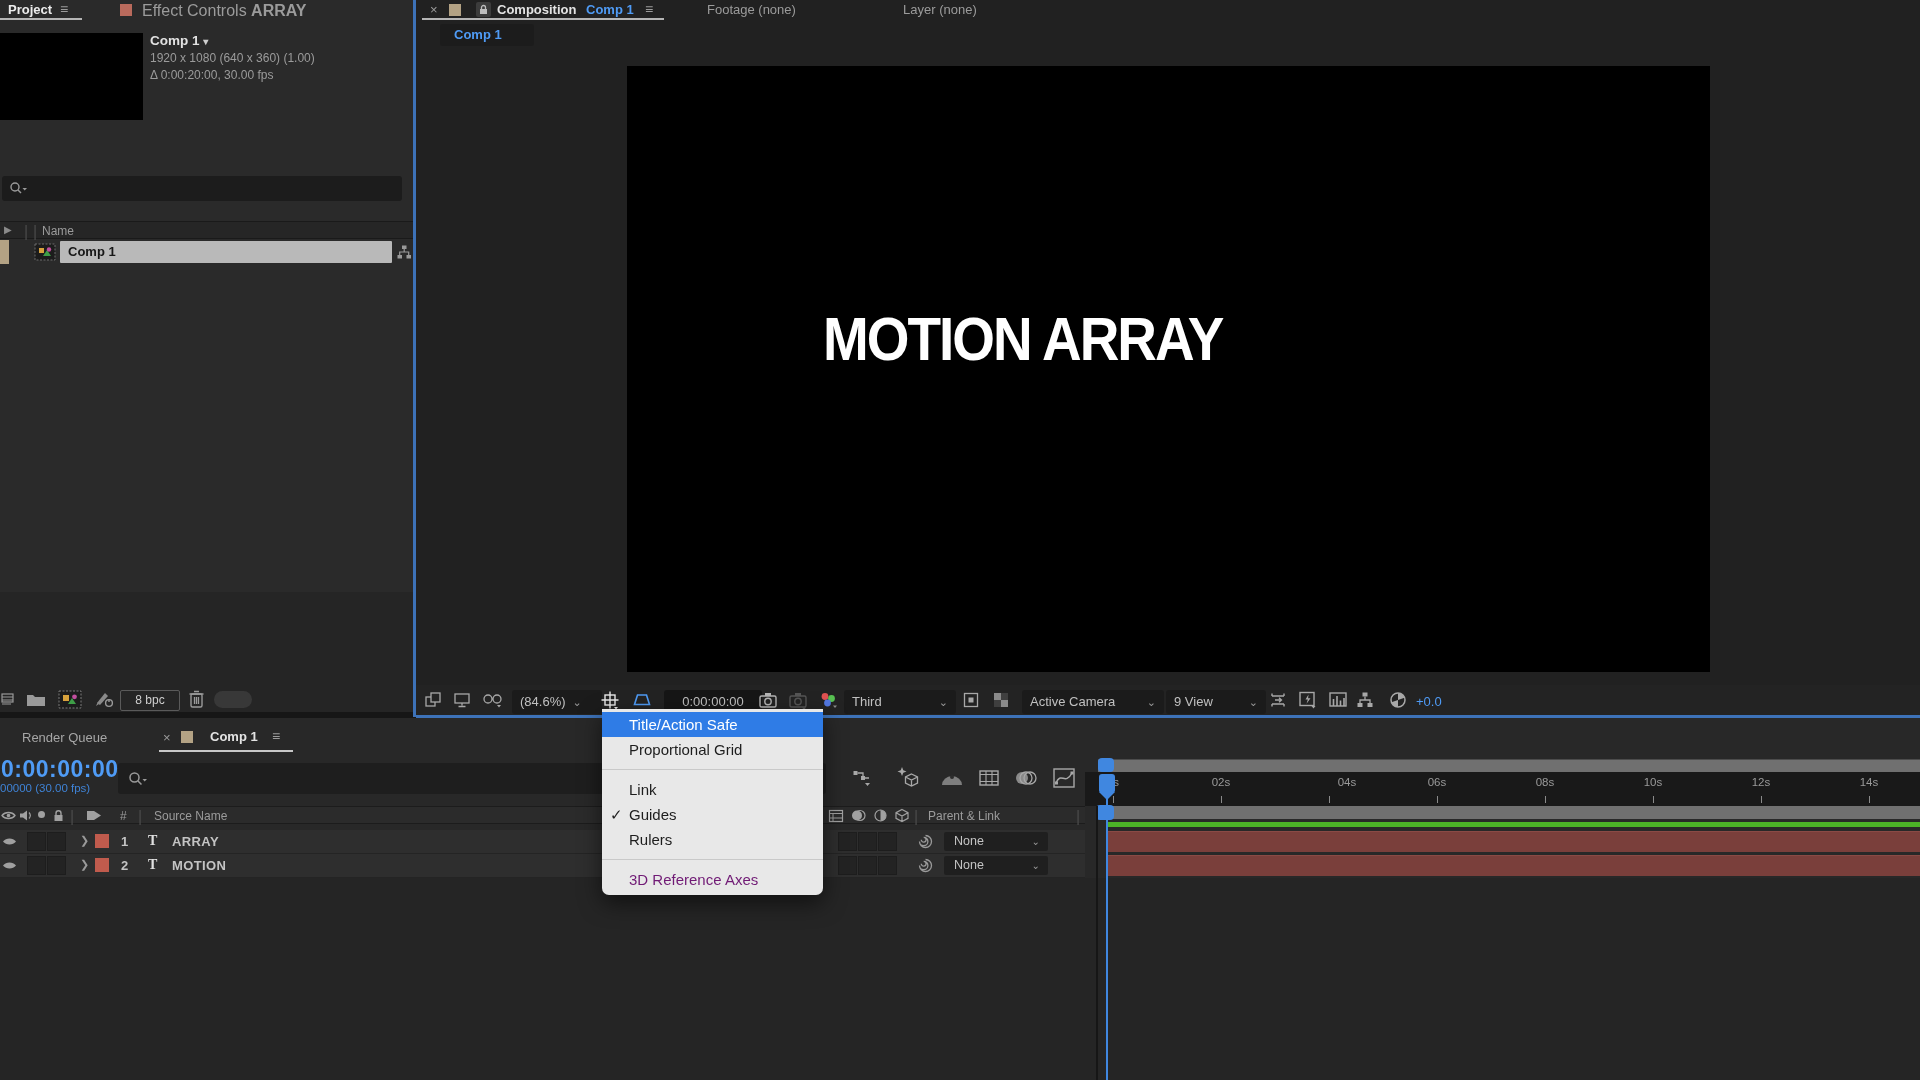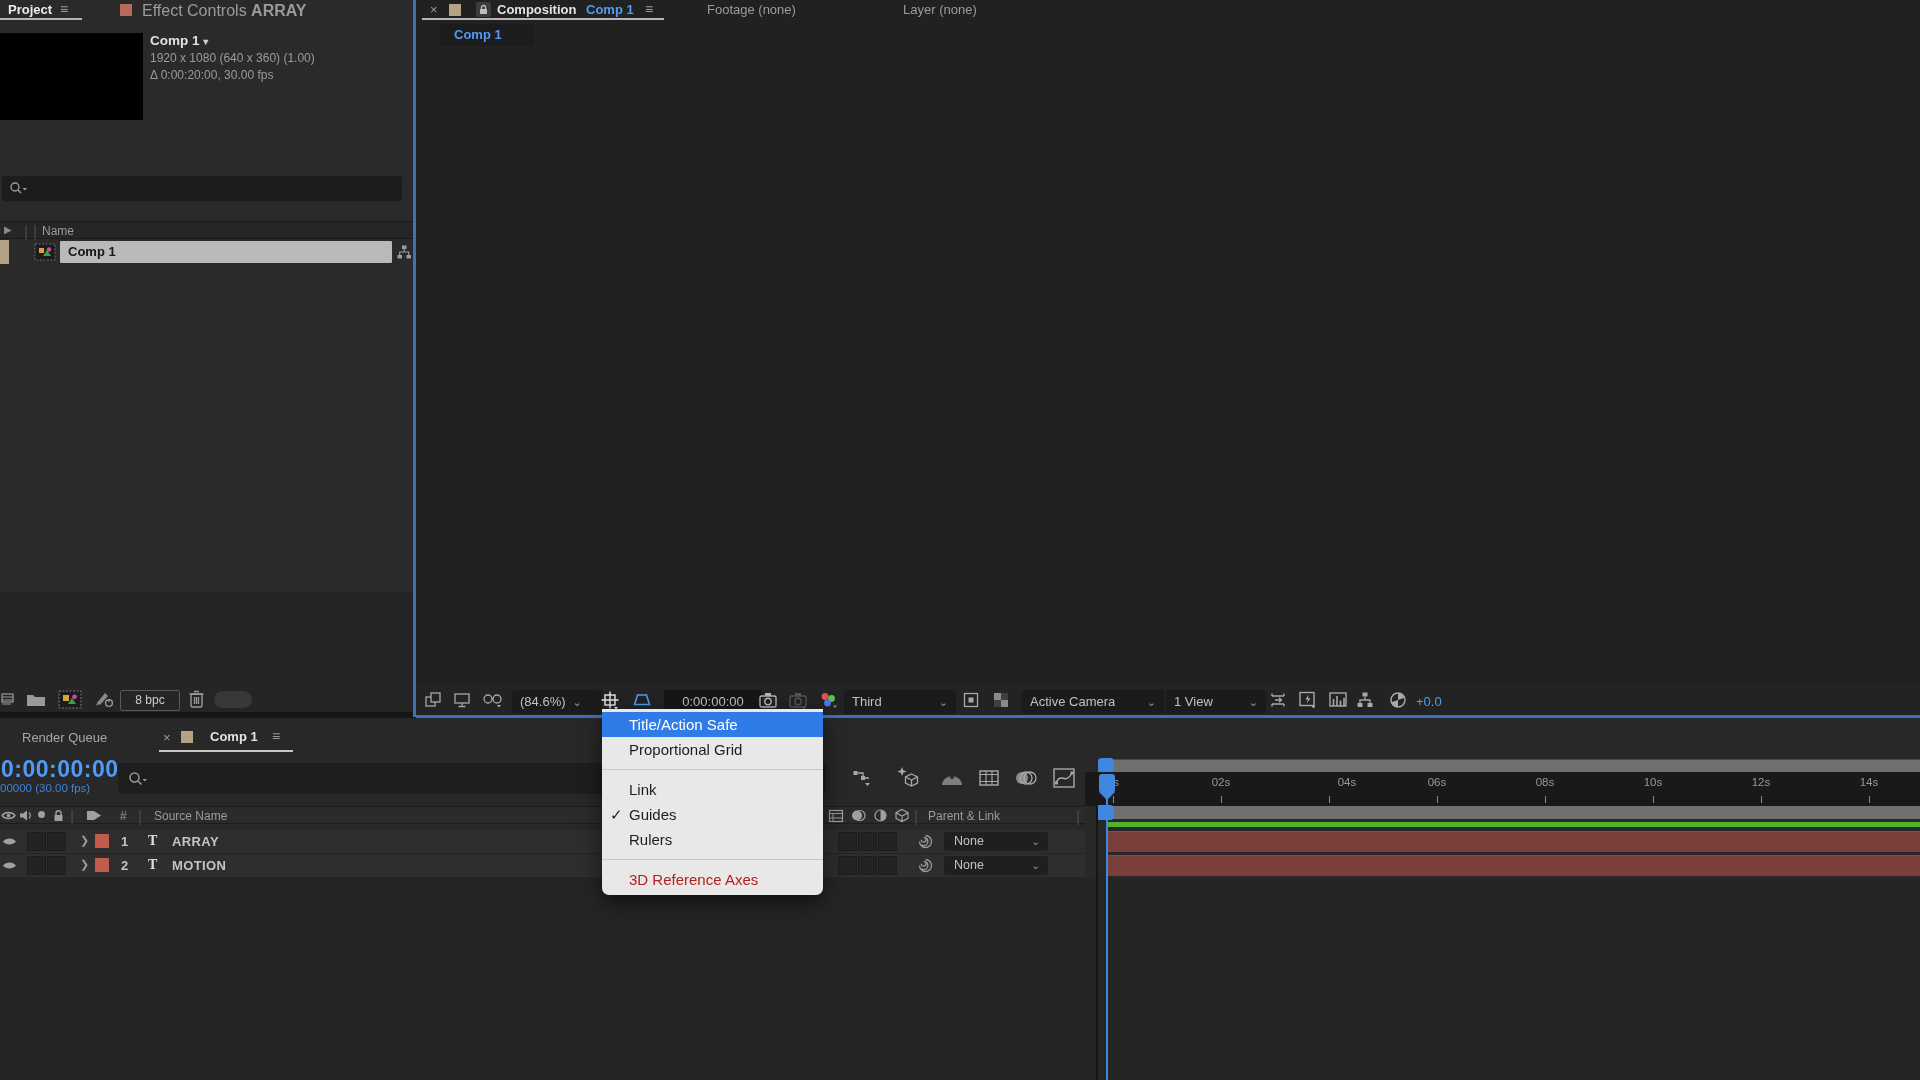--- a/index.html
+++ b/index.html
@@ -33,21 +33,21 @@
            color:#c4c4c4;font-size:12.5px;line-height:19px;padding-left:10px;box-sizing:border-box;}
   .layerbar{position:absolute;left:1108px;width:812px;height:21px;background:#7a3f3b;border-top:1px solid #8a4a45;box-sizing:border-box;}
   .tick{position:absolute;top:24px;width:1px;height:7px;background:#8a8a8a;}
   .ticklab{position:absolute;top:4px;transform:translateX(-50%);font-size:11.5px;color:#9a9a9a;}
   
   #grid-menu{left:602px;top:709px;width:221px;height:186px;background:#e8e8e8;
              border-radius:0 0 7px 7px;box-shadow:0 8px 22px rgba(0,0,0,.55);
              font-size:15px;color:#1d1d1d;z-index:50;}
   .mi{position:relative;height:25px;line-height:25px;padding-left:27px;}
   .mi.hl{background:#2f7ce6;color:#fff;}
-  .mi.dis{color:#b91c1c;}
+  .mi.dis{color:#701a75;}
   .msep{height:1px;background:#c9c9c9;margin:7px 0;}
   .mcheck{position:absolute;left:8px;top:0;}
   
   .ic{position:absolute;}
 </style>
 </head>
 <body>
 
 <div id="app">
 
@@ -147,20 +147,24 @@
     <span class="abs txt blue" style="left:170px;top:2px;font-size:13px;font-weight:bold;">Comp 1</span>
     <span class="abs dim" style="left:229px;top:1px;font-size:14px;">≡</span>
     <div class="abs tab-underline" style="left:6px;top:18px;width:242px;"></div>
     <span class="abs txt dim" style="left:291px;top:2px;font-size:13px;text-align:right;">Footage (none)</span>
     <span class="abs txt dim" style="left:487px;top:2px;font-size:13px;">Layer (none)</span>
 
     <div class="abs darkbox" style="left:24px;top:24px;width:94px;height:22px;">
       <span class="txt blue" style="font-size:13px;font-weight:bold;line-height:22px;margin-left:14px;display:inline-block;">Comp 1</span>
     </div>
 
+    <div class="abs" style="left:211px;top:66px;width:1083px;height:606px;background:#000;">
+      <div class="abs txt" style="left:196px;top:238px;font-size:56px;font-weight:bold;color:#fff;
+                  letter-spacing:-2px;transform:scale(0.98,1.08);transform-origin:left top;">MOTION ARRAY</div>
+    </div>
 
     <div class="abs" style="left:0;top:685px;width:1504px;height:30px;background:#232323;"></div>
 
     <svg class="ic" style="left:8px;top:691px;" width="18" height="18" viewBox="0 0 18 18">
       <rect x="2" y="6" width="9" height="9" fill="none" stroke="#a8a8a8" stroke-width="1.3"></rect>
       <rect x="7" y="2" width="9" height="9" fill="#232323" stroke="#a8a8a8" stroke-width="1.3"></rect>
     </svg>
     <svg class="ic" style="left:37px;top:691px;" width="18" height="18" viewBox="0 0 18 18">
       <rect x="2" y="3" width="14" height="9" fill="none" stroke="#a8a8a8" stroke-width="1.3"></rect>
       <path d="M9 12 v2.5 M5.5 15.5 h7" stroke="#a8a8a8" stroke-width="1.3" fill="none"></path>
@@ -215,21 +219,21 @@
       <rect x="2" y="2" width="7" height="7" fill="#8a8a8a"></rect>
         <rect x="9" y="9" width="7" height="7" fill="#8a8a8a"></rect>
       <rect x="9" y="2" width="7" height="7" fill="#3f3f3f"></rect>
         <rect x="2" y="9" width="7" height="7" fill="#3f3f3f"></rect>
     </svg>
     <div class="tbox" style="left:606px;width:126px;">
       <span>Active Camera</span>
       <span class="car" style="margin-left:auto;">⌄</span>
     </div>
     <div class="tbox" style="left:750px;width:84px;">
-      <span>1 View</span>
+      <span>9 View</span>
       <span class="car" style="margin-left:auto;">⌄</span>
     </div>
     <svg class="ic" style="left:852px;top:691px;" width="20" height="18" viewBox="0 0 20 18">
       <path d="M4 5 H16 M4 13 H16" stroke="#a8a8a8" stroke-width="1.4"></path>
       <path d="M4 5 V2.5 M16 5 V2.5 M4 13 v2.5 M16 13 v2.5" stroke="#a8a8a8" stroke-width="1.4"></path>
       <path d="M7 9 h6 M11 6.8 L13.5 9 L11 11.2" stroke="#a8a8a8" stroke-width="1.3" fill="none"></path>
     </svg>
     <svg class="ic" style="left:882px;top:690px;" width="20" height="20" viewBox="0 0 20 20">
       <rect x="2" y="2.5" width="14" height="13" fill="none" stroke="#a8a8a8" stroke-width="1.4"></rect>
       <path d="M10.5 4.5 L7.5 9.5 h2.3 L8.5 13.8 L12.5 8.3 h-2.4 Z" fill="#a8a8a8"></path>

